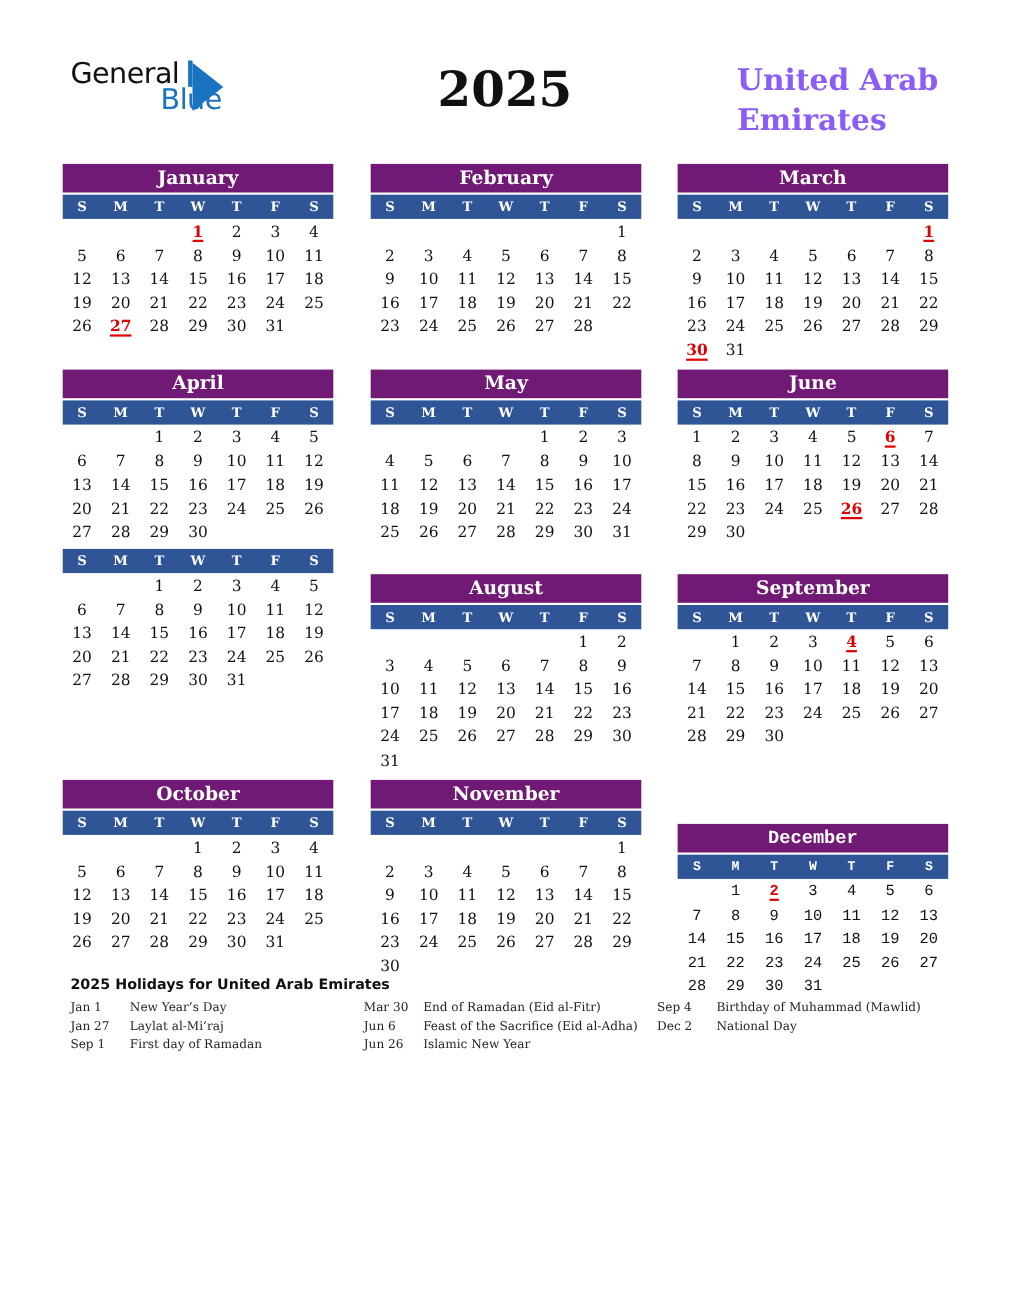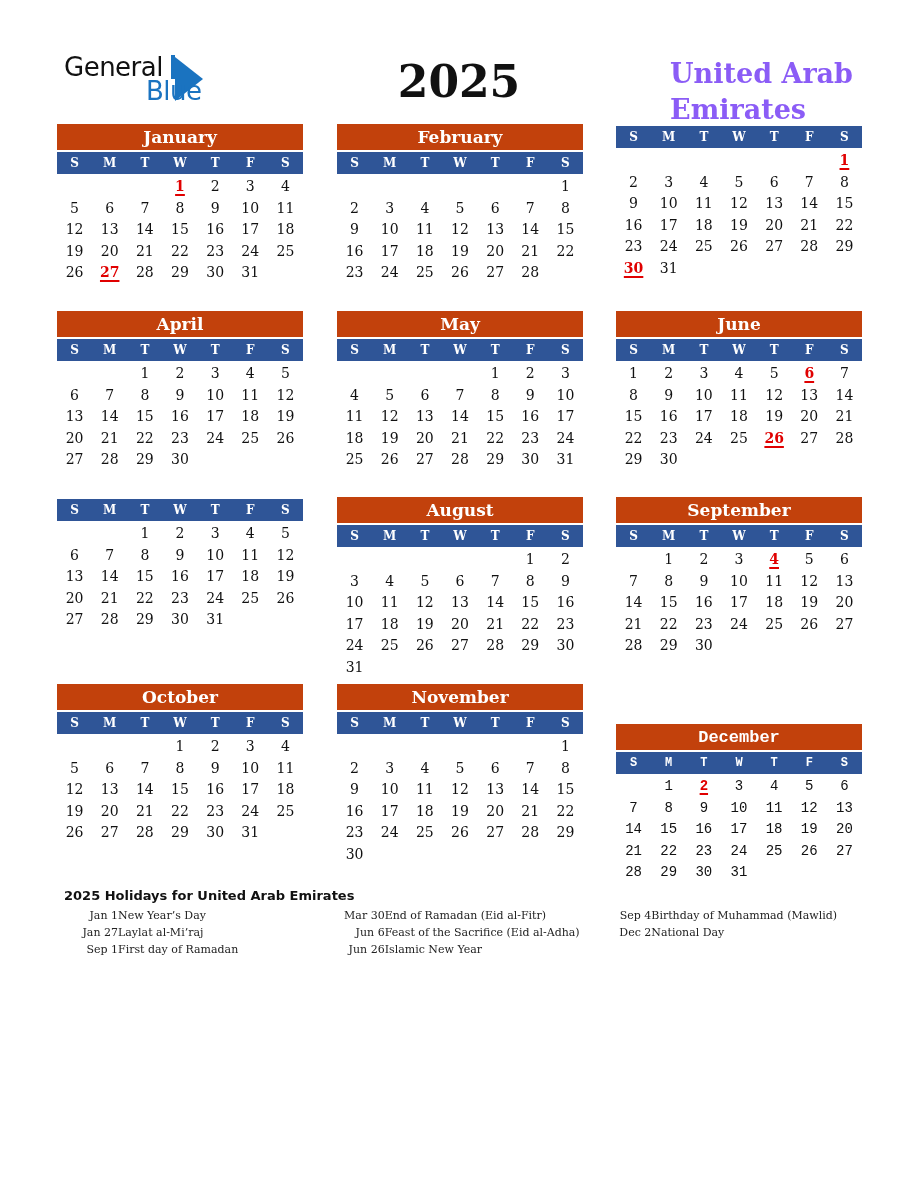--- a/index.html
+++ b/index.html
@@ -5,27 +5,27 @@
   html, body { margin:0; padding:0; background:#ffffff; }
   body { width:918px; height:1188px; position:relative; font-family:"DejaVu Serif", serif; color:#111; overflow:hidden; }
   .logo { position:absolute; left:64px; top:52px; width:150px; height:55px; }
   .logo .g { position:absolute; left:0; top:0; font-family:"DejaVu Sans", sans-serif; font-size:26px; color:#111; letter-spacing:-0.5px; }
   .logo .b { position:absolute; left:82px; top:24px; font-family:"DejaVu Sans", sans-serif; font-size:26px; color:#1a73c0; letter-spacing:-0.5px; }
   .logo .tri { position:absolute; left:107px; top:4px; width:0; height:0; border-top:0 solid transparent; border-left:32px solid #1a73c0; border-bottom:22px solid transparent; transform:scaleX(-1); }
   .logo .tri2 { position:absolute; left:107px; top:3px; width:4px; height:24px; background:#1a73c0; }
   .title { position:absolute; left:0; width:918px; top:56px; text-align:center; font-family:"DejaVu Serif", serif; font-weight:bold; font-size:44px; color:#111; }
   .country { position:absolute; right:65px; top:56px; text-align:left; font-family:"DejaVu Serif", serif; font-weight:bold; font-size:27px; line-height:36px; color:#8b5cf6; }
   .month { position:absolute; width:246px; }
-  .mhead { height:26px; background:#c2410c; color:#fff; text-align:center; font-weight:bold; font-size:17px; line-height:27px; }
+  .mhead { height:26px; background:#701a75; color:#fff; text-align:center; font-weight:bold; font-size:17px; line-height:27px;margin-top:25px; }
   .dhead { margin-top:2px; height:22px; background:#2f5597; display:grid; grid-template-columns:repeat(7, 1fr); color:#fff; font-weight:bold; font-size:12px; line-height:22px; text-align:center; }
   .days { display:grid; grid-template-columns:repeat(7, 1fr); grid-auto-rows:21.6px; font-size:14px; text-align:center; line-height:21.6px; margin-top:2px; }
   .days .hol { color:#e00000; font-weight:bold; text-decoration:underline; text-decoration-thickness:2px; text-underline-offset:3px; }
   .holidays { position:absolute; left:64px; top:888px; width:800px; font-family:"DejaVu Sans", sans-serif; }
   .holidays h3 { margin:0 0 4px 0; font-size:13px; font-weight:bold; font-family:"DejaVu Sans", sans-serif; }
-  .hcols { display:flex;text-align:right; }
+  .hcols { display:flex; }
   .hcol { width:268px; }
   .hrow { display:flex; font-family:"DejaVu Serif", serif; font-size:11px; line-height:17px; color:#222; }
   .hrow .d { width:54px; }
 </style>
 </head>
 <body>
 
 <div class="logo">
   <span class="g">General</span>
   <span class="tri2"></span>
@@ -130,20 +130,21 @@
         <span>22</span>
         <span>23</span>
         <span>24</span>
         <span>25</span>
         <span>26</span>
         <span>27</span>
         <span>28</span>
       </div>
     </div>
     <div class="month" style="left: 616px; top: 124px;">
+      <div class="mhead">March</div>
       <div class="dhead">
         <span>S</span>
         <span>M</span>
         <span>T</span>
         <span>W</span>
         <span>T</span>
         <span>F</span>
         <span>S</span>
       </div>
       <div class="days">

